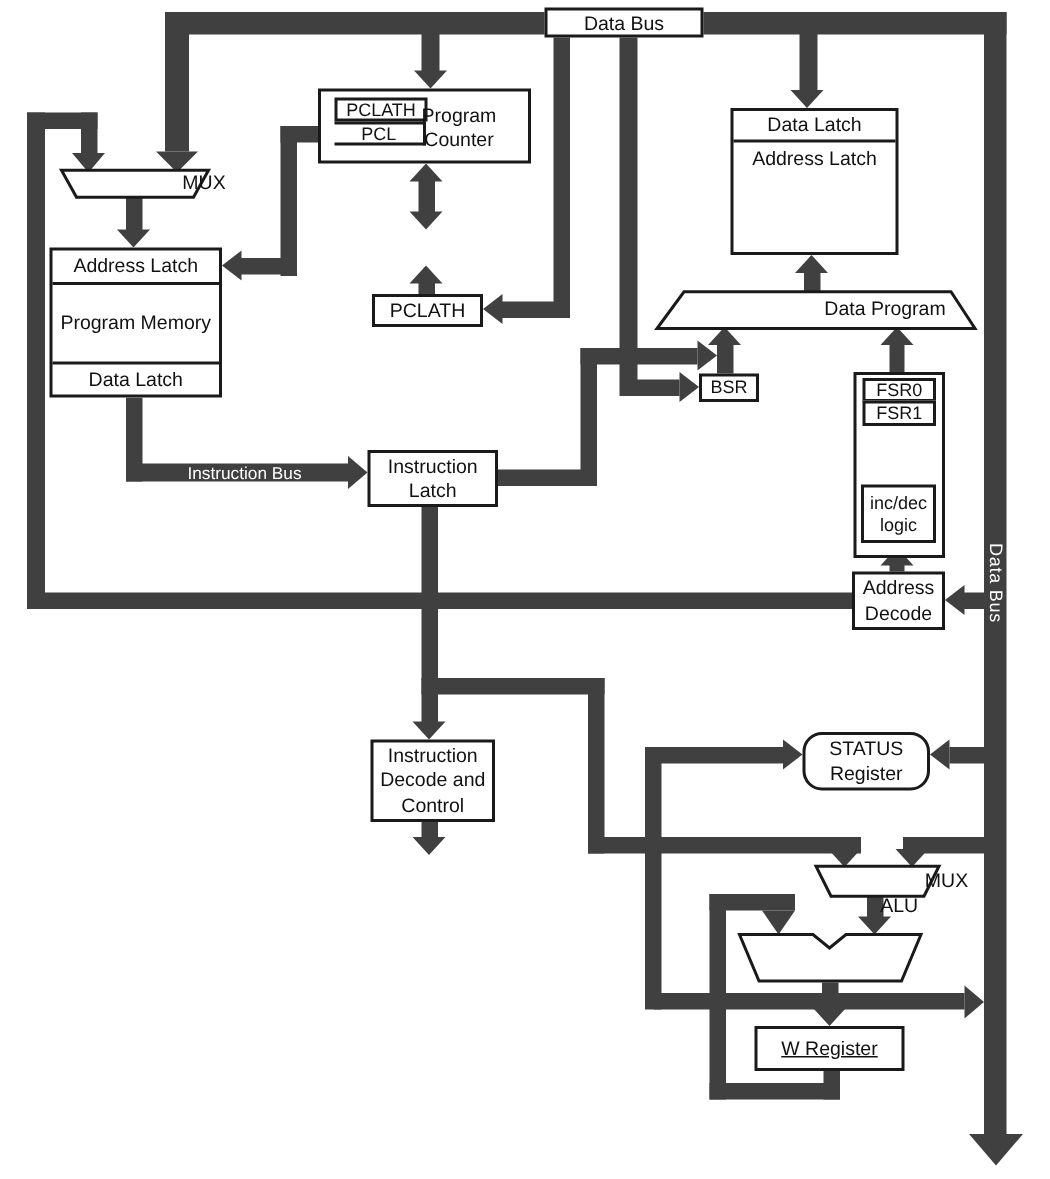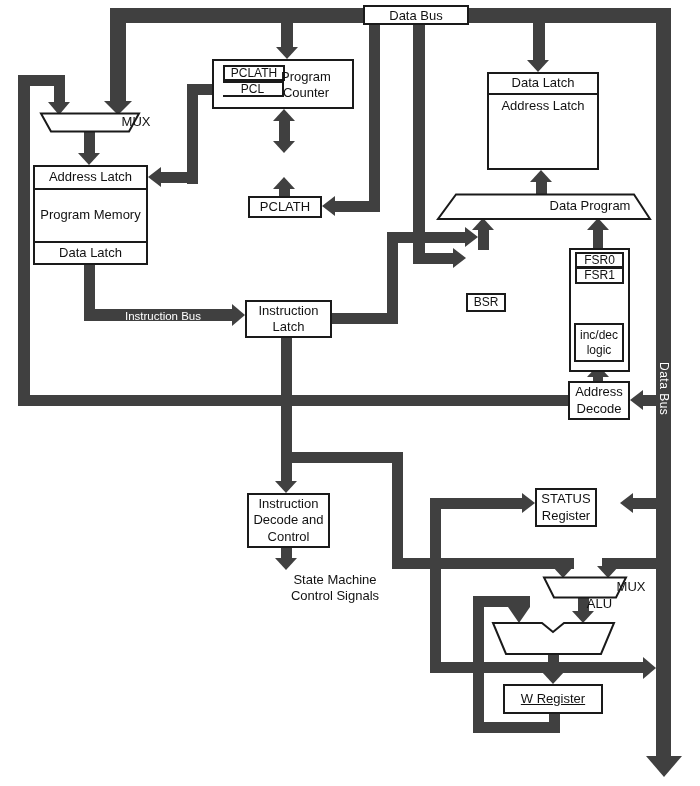--- a/index.html
+++ b/index.html
@@ -191,43 +191,41 @@
     <div class="lbl" style="left:0;right:0;bottom:6px;">Program Counter</div>
   </div>
 
   <div class="box" style="left:248px;top:196px;width:74px;height:22px;">PCLATH</div>
 
   <div class="box stack-box" style="left:487px;top:72px;width:112px;height:98px;">
     <div class="cell" style="height:19px;">Data Latch</div>
     <div class="cell" style="height:24px;">Address Latch</div>
   </div>
 
-  <div class="box small" style="left:466px;top:249px;width:40px;height:19px;margin-top:44px;">BSR</div>
+  <div class="box small" style="left:466px;top:249px;width:40px;height:19px;">BSR</div>
 
   <div class="box" style="left:569px;top:248px;width:61px;height:124px;padding:0;">
     <div class="box small" style="left:4px;top:2px;width:49px;height:16px;border-width:2px;">FSR0</div>
     <div class="box small" style="left:4px;top:17px;width:49px;height:17px;border-width:2px;">FSR1</div>
     <div class="box small" style="left:3px;top:73px;width:50px;height:39px;border-width:2px;">inc/dec
 logic</div>
   </div>
 
   <div class="box" style="left:568px;top:381px;width:62px;height:39px;">Address
 Decode</div>
 
   <div class="box" style="left:245px;top:300px;width:87px;height:38px;">Instruction
 Latch</div>
 
   <div class="box" style="left:247px;top:493px;width:83px;height:55px;">Instruction
 Decode and
 Control</div>
 
-  <div class="lbl" style="left:219px;top:572px;width:140px;">State Machine
-Control Signals</div>
-
-  <div class="box" style="left:535px;top:488px;width:62px;height:39px;">STATUS
+
+  <div class="box" style="left:535px;top:488px;width:85px;height:39px;border-radius:13px;">STATUS
 Register</div>
 
   <div class="box" style="left:503px;top:684px;width:100px;height:30px;text-decoration:underline;">W Register</div>
 
   <div class="bus-label-box" style="left:363px;top:5px;width:106px;height:20px;">Data Bus</div>
   <div class="bus-text-h" style="left:103px;top:310px;width:120px;">Instruction Bus</div>
   <div class="bus-text-v" style="left:657px;top:362px;height:80px;">Data Bus</div>
 
 </div>
 

